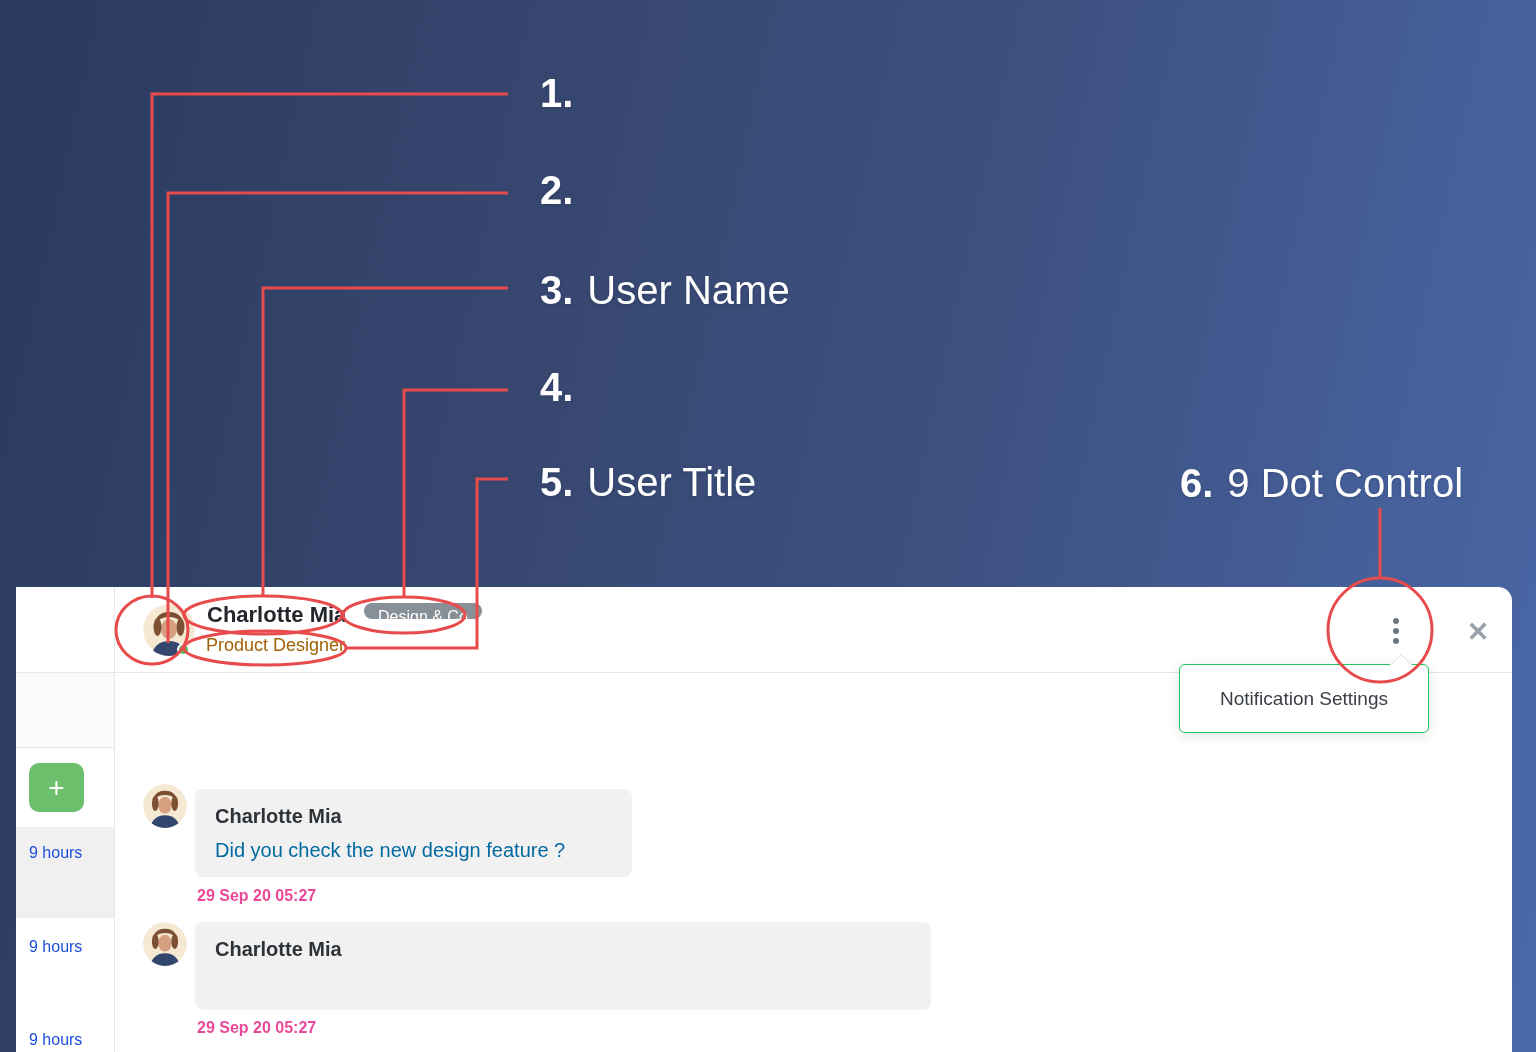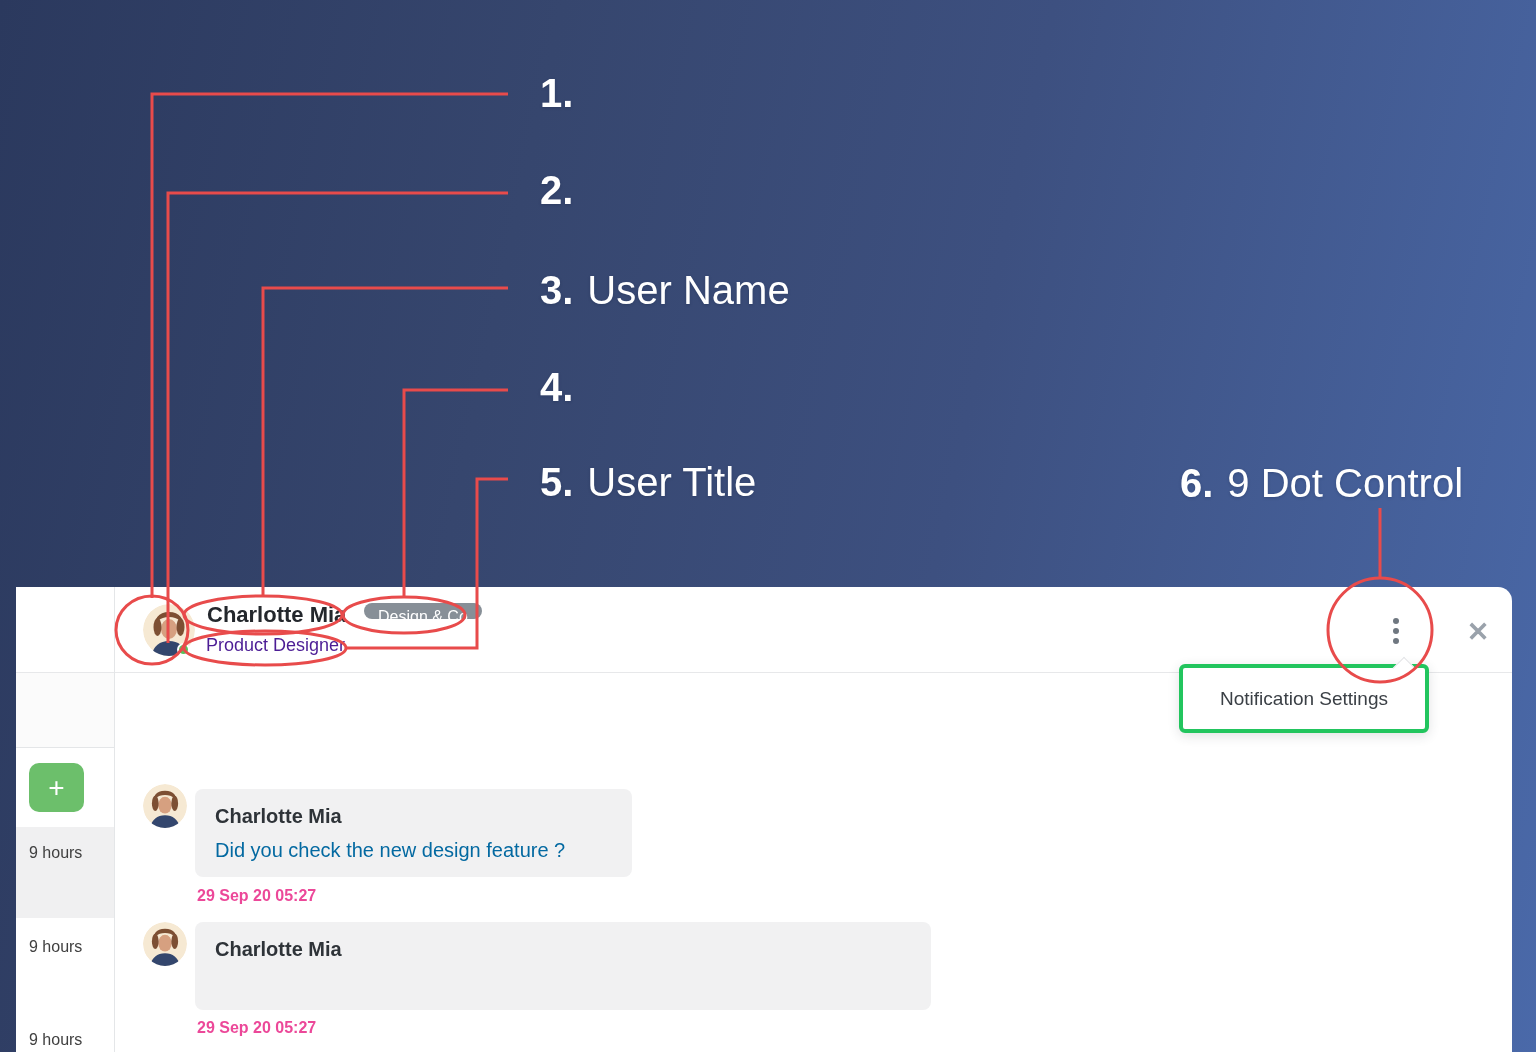--- a/index.html
+++ b/index.html
@@ -33,49 +33,49 @@
   
   .hdr-avatar { position:absolute; left:127px; top:17px; width:52px; height:52px;
                 border-radius:50%; overflow:hidden; }
   .presence { position:absolute; left:161px; top:56px; width:13px; height:13px;
               border-radius:50%; background:#55c25b; border:2px solid #ffffff; }
   .hdr-name { position:absolute; left:191px; top:602px; transform:translateY(-587px);
               font-size:22px; font-weight:700; color:#23272c; }
   .hdr-badge { position:absolute; left:348px; top:16px; height:16px; padding:0 14px;
                background:#878f97; color:#ffffff; font-size:16px; line-height:28px;
                border-radius:14px; }
-  .hdr-title { position:absolute; left:190px; top:48px; font-size:18px; color:#4c1d95; }
+  .hdr-title { position:absolute; left:190px; top:48px; font-size:18px; color:#a16207; }
 
   .dots-btn { position:absolute; left:1366px; top:616px; transform:translateY(-587px);
               width:28px; height:30px; display:flex; flex-direction:column;
               align-items:center; justify-content:center; gap:4px; cursor:pointer;
               background:none; border:none; }
   .dots-btn .dot { width:6px; height:6px; border-radius:50%; background:#6f7780; }
   .close-btn { position:absolute; left:1448px; top:618px; transform:translateY(-587px);
                width:28px; height:28px; background:none; border:none; cursor:pointer;
                color:#9aa2ab; font-size:27px; font-weight:700; line-height:26px; text-align:center; }
 
   
   .dropdown { position:absolute; left:1163px; top:77px; width:250px; height:69px;
-              background:#ffffff; border:4px solid #22c55e; border-radius:6px;
+              background:#ffffff; border:1px solid #22c55e; border-radius:6px;
               box-shadow:0 3px 12px rgba(40,50,60,.14); z-index:5;
               display:flex; align-items:center; justify-content:center; }
   .dropdown::before { content:""; position:absolute; left:213px; top:-8px; width:15px; height:15px;
               background:#ffffff; border-left:1px solid #e3e4e6; border-top:1px solid #e3e4e6;
               transform:rotate(45deg); }
   .dropdown .item { font-size:19px; color:#3b4046; cursor:pointer; }
 
   
   .sidebar-row1 { position:absolute; left:0; top:86px; width:98px; height:74px; background:#fbfbfb; }
   .sidebar-div  { position:absolute; left:0; top:160px; width:98px; height:1px; background:#e4e6e8; }
   .sidebar-sel  { position:absolute; left:0; top:240px; width:98px; height:91px; background:#f0f0f1; }
   .add-btn { position:absolute; left:13px; top:176px; width:55px; height:49px;
              background:#6cbf6b; border:none; border-radius:10px; color:#ffffff;
              font-size:28px; line-height:46px; cursor:pointer; }
-  .side-time { position:absolute; left:13px; width:84px; font-size:16px; color:#404040; }
+  .side-time { position:absolute; left:13px; width:84px; font-size:16px; color:#1d4ed8; }
   .t1 { top:257px; } .t2 { top:351px; } .t3 { top:444px; }
 
   
   .msg-avatar { position:absolute; width:44px; height:44px; border-radius:50%; overflow:hidden; }
   .ma1 { left:127px; top:197px; } .ma2 { left:127px; top:335px; }
   .bubble { position:absolute; background:#f1f1f2; border-radius:8px; padding:14px 20px 0 20px; }
   .b1 { left:179px; top:202px; width:437px; height:88px; }
   .b2 { left:179px; top:335px; width:736px; height:88px; }
   .bubble .author { font-size:20px; font-weight:700; color:#2e3338; line-height:26px; }
   .bubble .text   { font-size:20px; color:#0369a1; line-height:26px; margin-top:8px; white-space:nowrap; }

